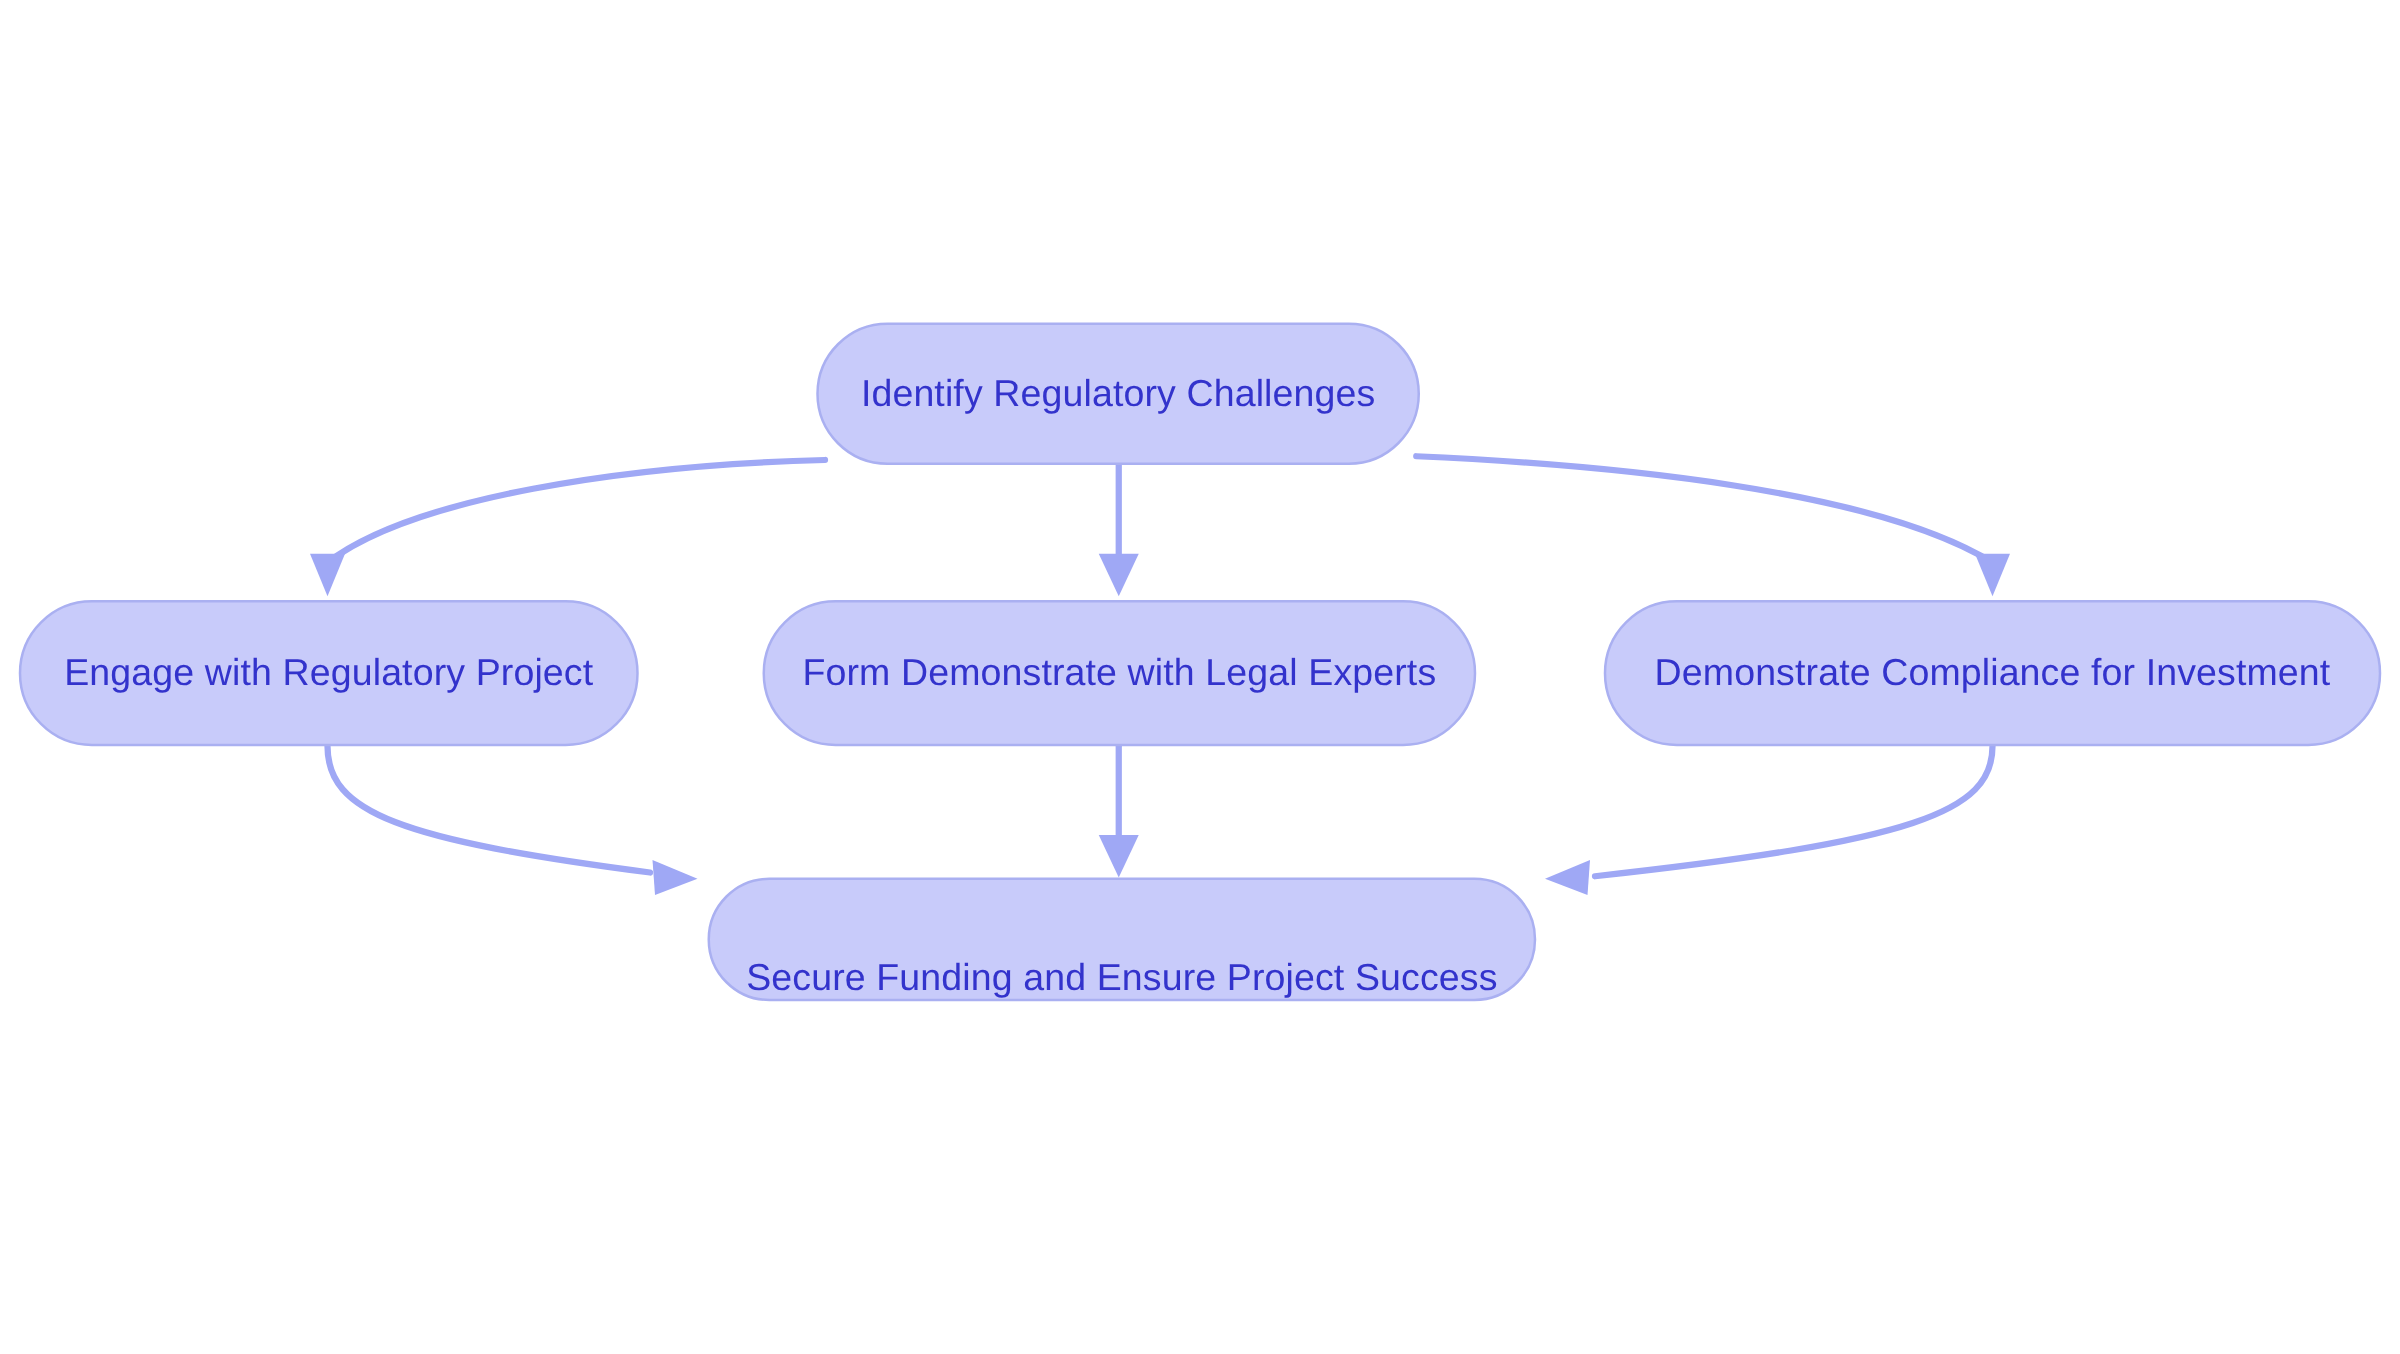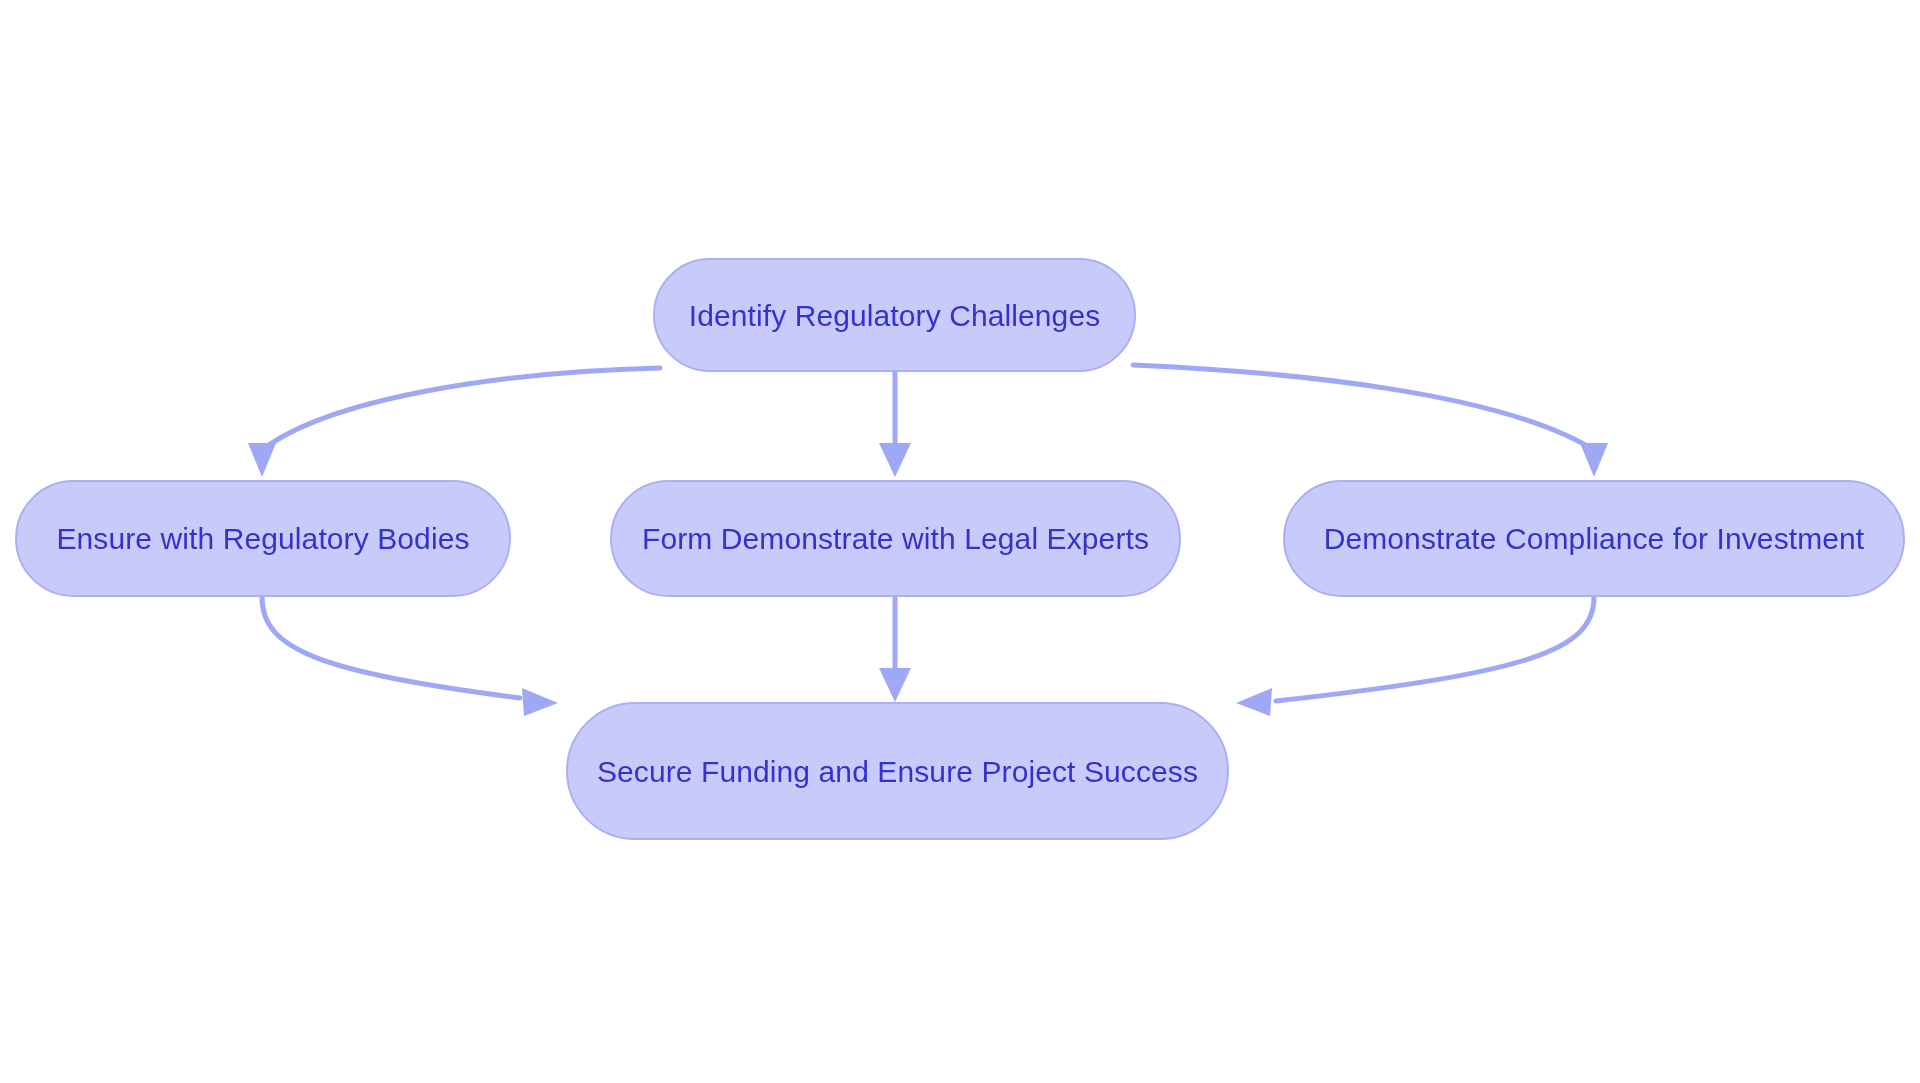--- a/index.html
+++ b/index.html
@@ -45,21 +45,21 @@
     font-weight: 400;
     letter-spacing: 0.1px;
     line-height: 1.1;
     white-space: nowrap;
   }
   
   #node-identify      { left: 653px;  top: 258px; width: 483px; height: 114px; }
   #node-engage        { left: 15px;   top: 480px; width: 496px; height: 117px; }
   #node-partnerships  { left: 610px;  top: 480px; width: 571px; height: 117px; }
   #node-compliance    { left: 1283px; top: 480px; width: 622px; height: 117px; align-items: center; }
-  #node-funding       { left: 566px;  top: 702px; width: 663px; height: 138px; }
+  #node-funding       { left: 566px;  top: 702px; width: 663px; height: 99px; align-items: flex-end; }
 </style>
 </head>
 <body>
 
 <div id="diagram-root">
 
   <svg id="edge-layer" viewBox="0 0 1920 1083" width="1920" height="1083" xmlns="http://www.w3.org/2000/svg">
 
     <g>
       <path d="M 660,368 C 500,372 330,398 262,450" fill="none" stroke="#9fa8f5" stroke-width="5" stroke-linecap="round"></path>
@@ -90,21 +90,21 @@
       <path d="M 1594,597 C 1594,650 1530,673 1276,701" fill="none" stroke="#9fa8f5" stroke-width="5" stroke-linecap="round"></path>
       <polygon points="1236,703 1272,688 1270,716" fill="#9fa8f5"></polygon>
     </g>
   </svg>
 
   <div class="flow-node" id="node-identify">
     <span class="node-label">Identify Regulatory Challenges</span>
   </div>
 
   <div class="flow-node" id="node-engage">
-    <span class="node-label">Ensure with Regulatory Bodies</span>
+    <span class="node-label">Engage with Regulatory Project</span>
   </div>
 
   <div class="flow-node" id="node-partnerships">
     <span class="node-label">Form Demonstrate with Legal Experts</span>
   </div>
 
   <div class="flow-node" id="node-compliance">
     <span class="node-label">Demonstrate Compliance for Investment</span>
   </div>
 

